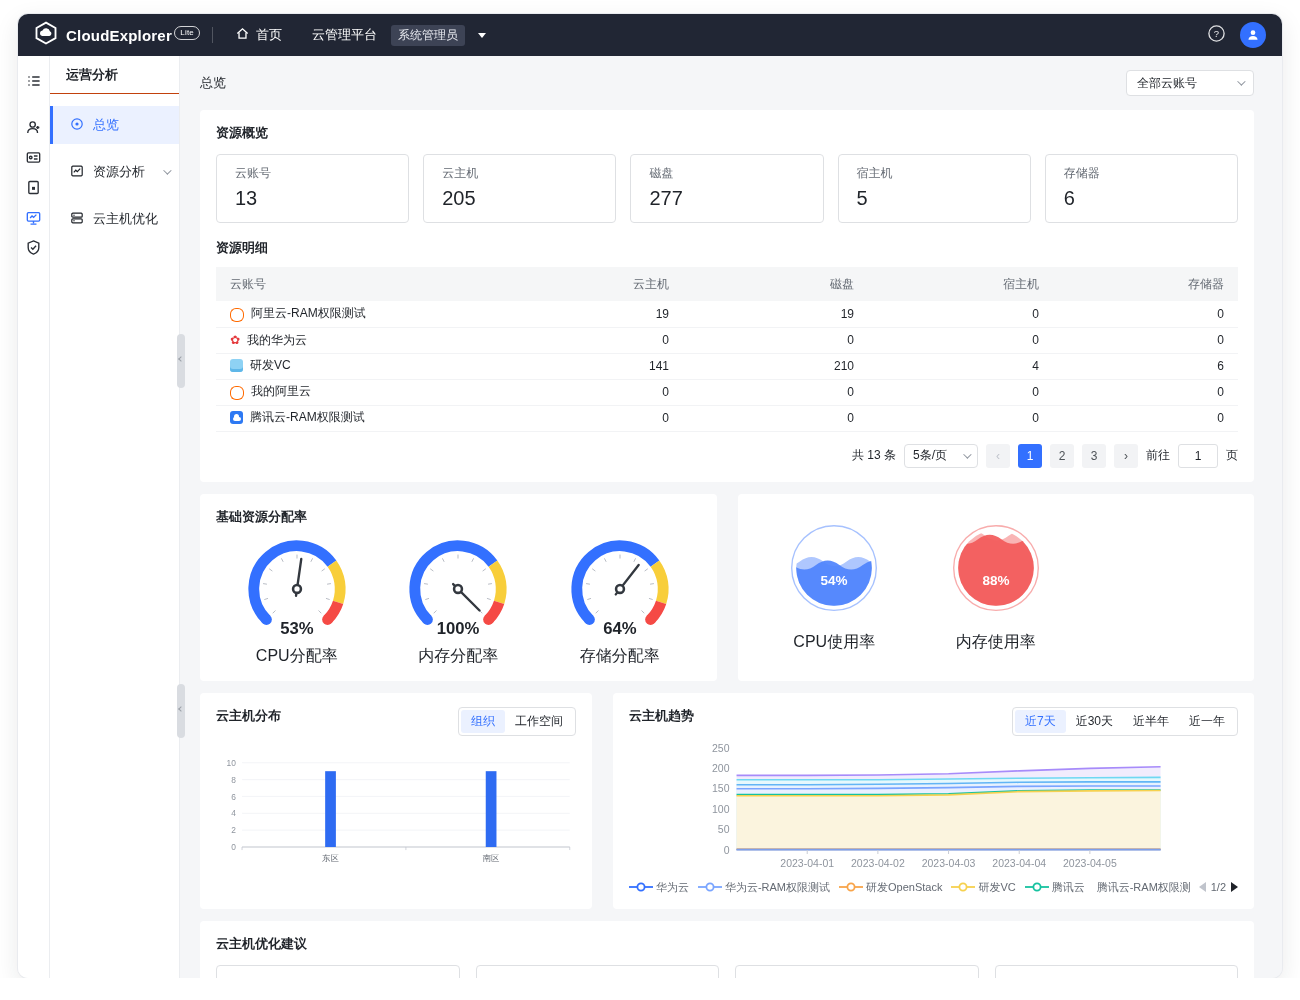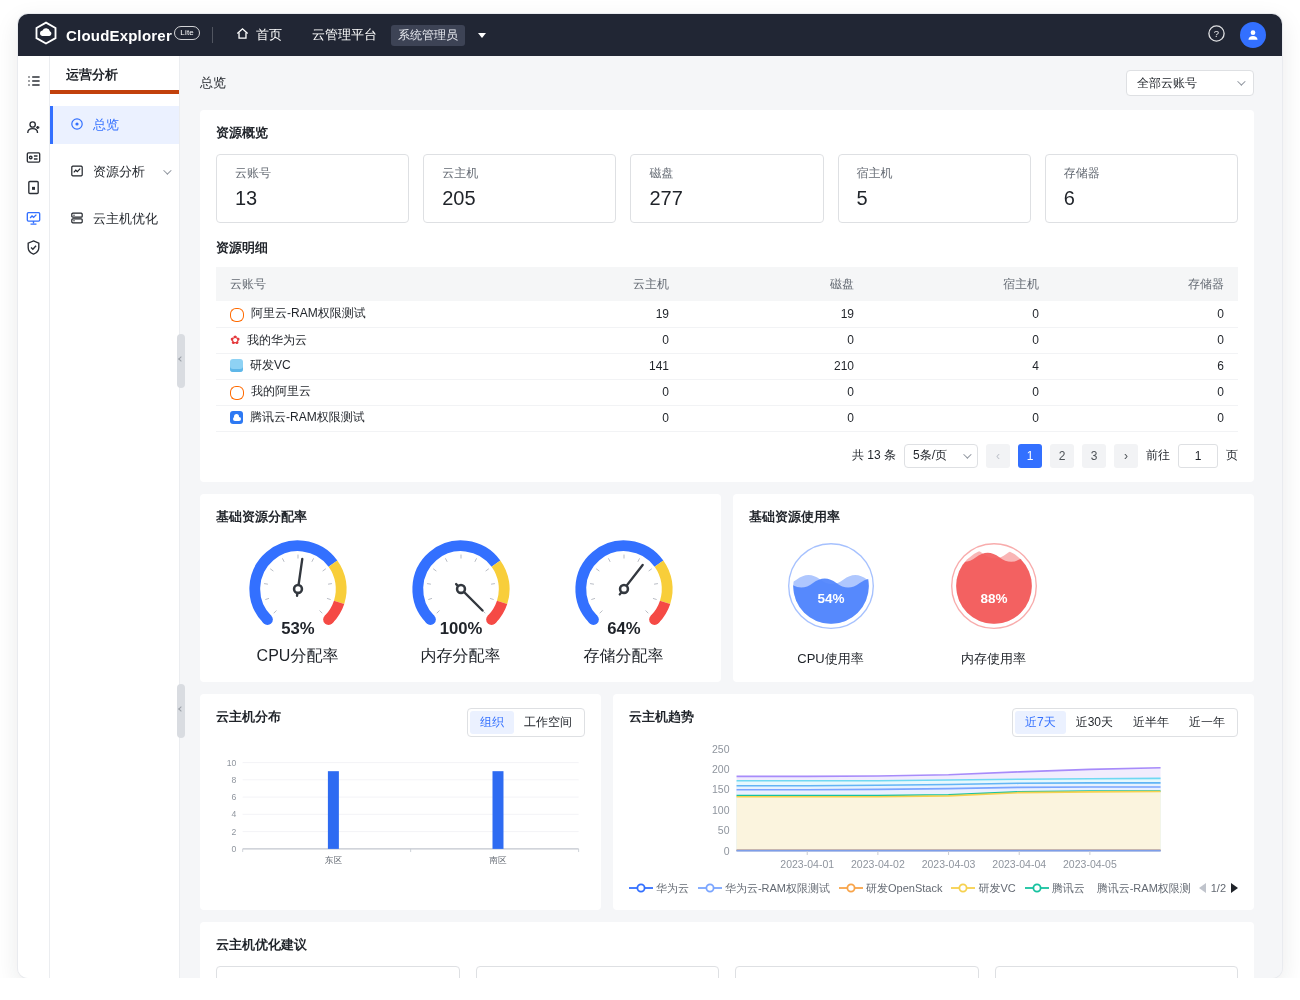--- a/index.html
+++ b/index.html
@@ -22,21 +22,21 @@
   .avatar { width:26px; height:26px; border-radius:50%; background:#3370FF; display:flex; align-items:center; justify-content:center; }
 
   
   .shell { display:flex; height:922px; position:relative; background:#F5F6F8; }
   .rail { width:32px; background:#fff; border-right:1px solid #EBEDF0; display:flex; flex-direction:column;
           align-items:center; padding-top:10px; flex:none; }
   .ricon { width:26px; height:30px; display:flex; align-items:center; justify-content:center; color:#2B2F36; }
   .ricon.menu { margin-bottom:16px; }
   .ricon.active { color:#3370FF; }
   .sidebar { width:130px; background:#fff; border-right:1px solid #EBEDF0; flex:none; }
-  .sb-title { height:38px; line-height:38px; padding-left:16px; font-size:13px; font-weight:700; border-bottom:4px solid #c2410c; }
+  .sb-title { height:38px; line-height:38px; padding-left:16px; font-size:13px; font-weight:700; border-bottom:1px solid #c2410c; }
   .sb-item { position:relative; display:flex; align-items:center; gap:9px; height:38px; padding-left:20px;
              font-size:13px; color:#1F2329; margin-top:9px; cursor:default; }
   .sb-item.active { background:#EBF1FF; color:#3370FF; margin-top:12px; }
   .sb-item.active::before { content:''; position:absolute; left:0; top:0; bottom:0; width:3px; background:#3370FF; }
   .sb-caret { margin-left:auto; margin-right:10px; width:6px; height:6px; border-right:1.3px solid #8F959E;
               border-bottom:1.3px solid #8F959E; transform:rotate(45deg) translateY(-2px); }
 
   .handle { position:absolute; left:159px; width:8px; height:54px; background:#D9DCE1; border-radius:4px; z-index:5; }
   .handle::after { content:''; position:absolute; left:2.4px; top:23px; width:3px; height:3px;
                    border-left:1.2px solid #9BA0A8; border-bottom:1.2px solid #9BA0A8; transform:rotate(45deg); }
@@ -81,24 +81,24 @@
   .pagination { display:flex; align-items:center; justify-content:flex-end; gap:8px; margin-top:12px; font-size:12px; color:#1F2329; }
   .pg-size { height:24px; padding:0 8px; }
   .pg-size .chev { margin-left:16px; }
   .pg-btn { min-width:24px; height:24px; padding:0 6px; border-radius:3px; background:#F2F3F5; color:#4E5358;
             display:flex; align-items:center; justify-content:center; cursor:default; }
   .pg-btn.active { background:#3370FF; color:#fff; }
   .pg-btn.disabled { color:#C0C4CC; }
   .goto-input { width:40px; height:24px; border:1px solid #DEE0E3; border-radius:3px; text-align:center;
                 font-size:12px; color:#1F2329; outline:none; font-family:inherit; }
 
-  .row2 { display:grid; grid-template-columns:1fr 1fr; gap:12px; }
+  .row2 { display:grid; grid-template-columns:1fr 1fr; gap:21px; }
   .gauges, .liquids { display:grid; grid-template-columns:repeat(3,1fr); justify-items:center; margin-top:6px; }
   .g-label { font-size:16px; margin-top:0px; text-align:center; }
-  .l-label { font-size:13px; margin-top:6px; text-align:center; }
+  .l-label { font-size:16px; margin-top:6px; text-align:center; }
   .liquid-box { display:flex; flex-direction:column; align-items:center; }
 
   .chart-head { display:flex; justify-content:space-between; align-items:flex-start; }
   .btn-group { display:flex; align-items:center; border:1px solid #DEE0E3; border-radius:4px; padding:2px; font-size:12px; background:#fff; }
   .bg-item { padding:3px 10px; border-radius:3px; color:#1F2329; cursor:default; white-space:nowrap; }
   .bg-item.active { background:#EBF1FF; color:#3370FF; }
 
   .legend { display:flex; align-items:center; gap:9px; margin-top:2px; font-size:11px; color:#646A73; overflow:hidden; }
   .lg-item { display:inline-flex; align-items:center; gap:3px; white-space:nowrap; flex:none; }
   .lg-item:nth-child(6) { max-width:96px; overflow:hidden; }
@@ -440,21 +440,20 @@
                     <line x1="75.70965062442916" y1="63.53108508662983" x2="99.00011866324228" y2="33.505194616353606" stroke="#33383F" stroke-width="2.4" stroke-linecap="round"></line>
                     <circle cx="80" cy="58" r="4" fill="#fff" stroke="#33383F" stroke-width="2.6"></circle>
                     <text x="80" y="104" text-anchor="middle" font-size="17" font-weight="700" fill="#1F2329">64%</text>
                   </svg></div>
               <div class="g-label">存储分配率</div>
               </div>
           </div>
         </section>
 
         <section class="card">
-          <div class="card-title">基础资源使用率</div>
           <div class="liquids">
             <div class="liquid-box">
                 <div><svg viewBox="0 0 120 120" width="108" height="108">
                     <circle cx="60" cy="60" r="47" fill="none" stroke="#4E83FD" stroke-opacity="0.5" stroke-width="1.5"></circle>
                     <defs>
                       <clipPath id="lq0">
                         <circle cx="60" cy="60" r="42"></circle>
                       </clipPath>
                     </defs>
                     <g clip-path="url(#lq0)">

